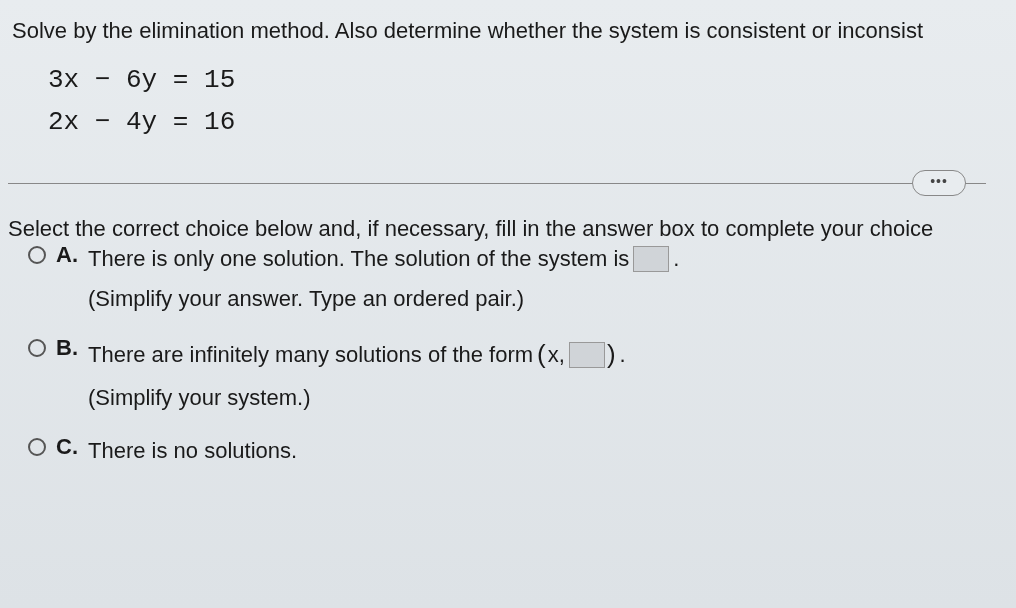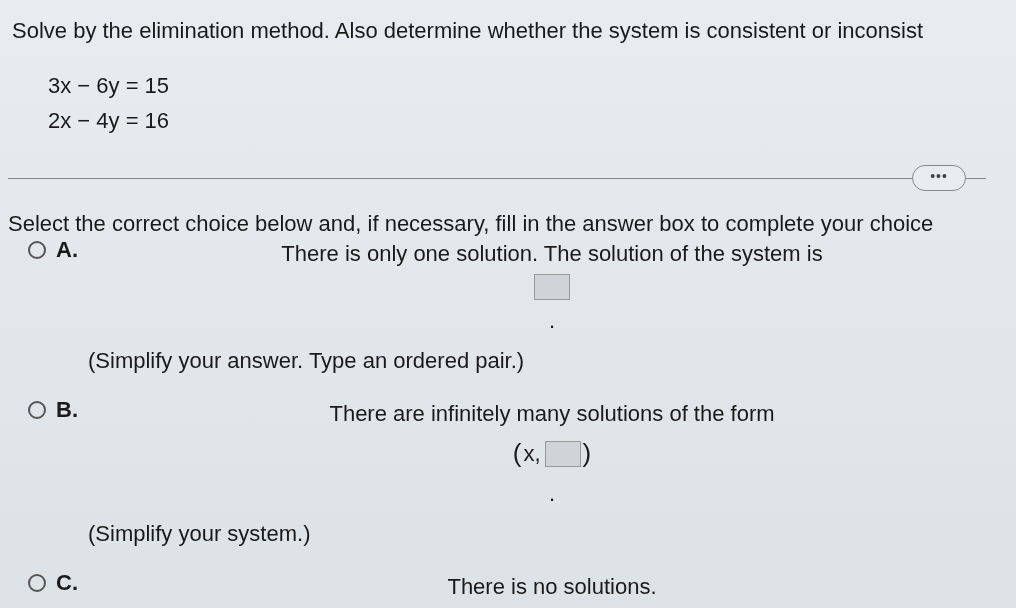--- a/index.html
+++ b/index.html
@@ -11,30 +11,31 @@
       font-family: Arial, Helvetica, sans-serif;
       background: linear-gradient(to bottom, #e8ecef 0%, #dde2e6 100%);
       width: 1016px;
       height: 608px;
       overflow: hidden;
       color: #1a1a1a;
       font-size: 22px;
       padding: 18px 0 0 8px;
     }
     .question-text {
-      margin-bottom: 24px;
+      margin-bottom: 16px;
       padding-left: 4px;
     }
     .equations {
       padding-left: 40px;
       margin-bottom: 40px;
       line-height: 1.6;
     }
     .equation {
-      font-size: 22px;
+      font-size: 26px;
+      font-family: Liberation Mono, monospace;
     }
     .divider-row {
       position: relative;
       margin-bottom: 32px;
       padding-right: 30px;
     }
     .divider {
       border: none;
       border-top: 1px solid #888;
       margin: 0;
@@ -90,21 +91,20 @@
     }
     .choice-body {
       flex: 1;
       line-height: 1.5;
     }
     .choice-main {
       display: flex;
       align-items: center;
       flex-wrap: wrap;
       gap: 4px;
-      flex-direction: column;
     }
     .answer-box {
       display: inline-block;
       width: 36px;
       height: 26px;
       background: #d0d4d8;
       border: 1px solid #999;
       vertical-align: middle;
       cursor: text;
     }

